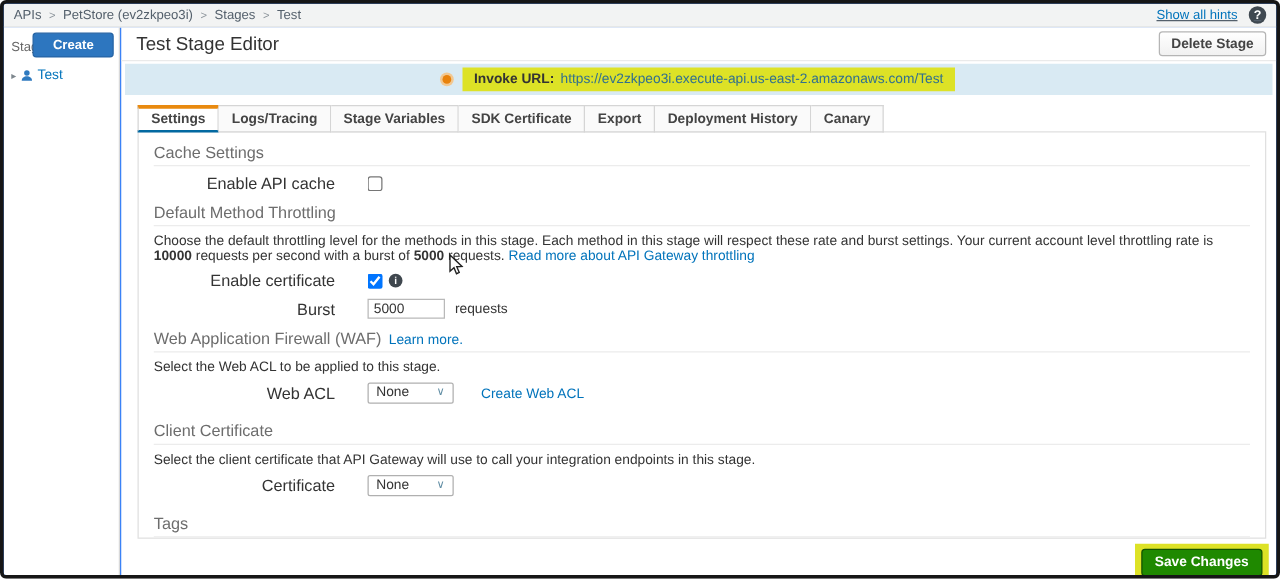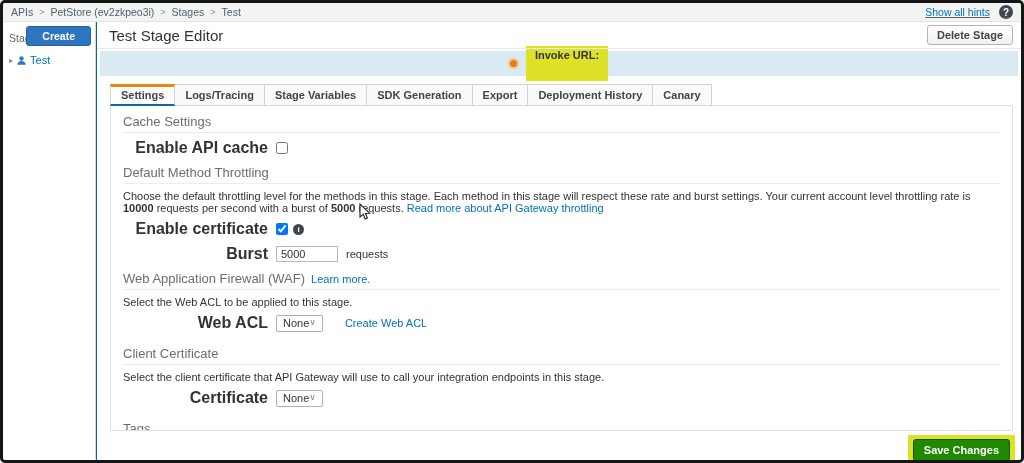--- a/index.html
+++ b/index.html
@@ -1,19 +1,19 @@
 <!DOCTYPE html>
 <html><head>
 <meta charset="utf-8">
 <style>
   * { box-sizing: border-box; margin: 0; padding: 0; }
   html,body { background:#fff; }
   body { font-family: "Liberation Sans", sans-serif; }
 
-  .frame { position:relative; width:1024px; height:463px; background:#0369a1;
+  .frame { position:relative; width:1024px; height:463px; background:#3b82f6;
            border:3px solid #161616; border-radius:5px; overflow:hidden; }
 
   
   .breadcrumb-bar { position:absolute; left:0; top:0; right:0; height:19px;
     background:#f2f3f3; border-bottom:1px solid #e1e4e4; display:flex;
     align-items:center; padding:0 8px; font-size:10.5px; color:#54606c; }
   .crumb { color:#54606c; cursor:pointer; }
   .crumb-sep { color:#8a9299; margin:0 6px; font-size:9px; }
   .topbar-right { margin-left:auto; display:flex; align-items:center; gap:9px;text-decoration:underline; }
   .hints-link { color:#0073bb; font-size:10.5px; cursor:pointer; }
@@ -39,50 +39,50 @@
   .page-title { position:absolute; left:12px; top:5px; font-size:15px; color:#333; }
   .delete-btn { position:absolute; right:8px; top:3px;
     background:linear-gradient(#fff,#f1f1f1); border:1px solid #b5b5b5;
     border-radius:3px; font-size:11px; font-weight:bold; color:#444;
     padding:3px 9px; cursor:pointer; }
 
   .banner { margin:2px 3px 0; height:25px; background:#d9eaf3; display:flex;
     align-items:center; justify-content:center; font-size:11px; }
   .hint-dot { width:7px; height:7px; border-radius:50%; background:#e8820c;
     box-shadow:0 0 0 2px #f2c891; margin-right:9px; }
-  .invoke-highlight { background:#dde226; padding:3px 9px 20px; display:flex; gap:5px; }
+  .invoke-highlight { background:#dde226; padding:3px 9px 4px; display:flex; gap:5px; }
   .invoke-label { font-weight:bold; color:#333; }
   .invoke-url { color:#31708f; }
 
   .tabs { display:flex; margin:8px 8px -1px 13px; position:relative; z-index:2; }
   .tab { font-size:11px; font-weight:bold; color:#444; padding:4px 10px 3px;
     background:#fafafa; border:1px solid #d5d5d5; border-left:none; cursor:pointer; }
   .tab:first-child { border-left:1px solid #d5d5d5; }
   .tab.active { background:#fff; border-top:3px solid #e98a0f; padding-top:2px;
     border-bottom:2px solid #0369a1; }
 
   .panel { margin:0 8px 0 13px; border:1px solid #e0e0e0; background:#fff;
     height:326px; padding:8px 12px 6px; position:relative; z-index:1; overflow:hidden; }
 
   .section-title { font-size:13px; color:#6d6d6d; border-bottom:1px solid #ececec;
     padding-bottom:3px; margin-bottom:6px; }
   .inline-link { font-size:11px; margin-left:6px; }
   .link { color:#0073bb; cursor:pointer; }
   .desc { font-size:11px; color:#333; margin:2px 0 6px; }
   .form-row { display:flex; align-items:center; margin:4px 0 7px; }
-  .form-label { width:145px; text-align:right; font-weight:bold; font-size:16px;
-    color:#333; margin-right:8px; flex:none; }
+  .form-label { width:145px; text-align:right; font-weight:normal; font-size:13px;
+    color:#333; margin-right:26px; flex:none; }
   .checkbox { width:12px; height:12px; margin:0; cursor:pointer; }
   .text-input { width:62px; height:16px; border:1px solid #b9b9b9; font-size:11px;
     padding:0 4px; font-family:inherit; color:#333; }
   .unit { font-size:11px; color:#333; margin-left:8px; }
   .info-icon { width:11px; height:11px; border-radius:50%; background:#3f474e;
     color:#fff; font-size:8px; font-weight:bold; display:inline-flex;
     align-items:center; justify-content:center; margin-left:5px; cursor:pointer; }
-  .select-box { display:inline-flex; align-items:flex-start; gap:0;
+  .select-box { display:inline-flex; align-items:flex-start; gap:22px;
     border:1px solid #b0b0b0; border-radius:2px; background:#fff; font-size:11px;
     color:#333; padding:1px 6px 2px; cursor:pointer; }
   .select-chevron { color:#5f8ca3; font-size:9px; }
 
   .save-row { text-align:right; margin:4px 6px 0 0; }
   .save-highlight { display:inline-block; background:#dde226; padding:4px 5px 5px; }
   .save-btn { background:#1f8900; border:1px solid #135200; border-radius:3px;
     color:#fff; font-size:11px; font-weight:bold; padding:4px 10px; cursor:pointer; }
 
   .cursor { position:absolute; left:356px; top:200px; z-index:50; pointer-events:none; }
@@ -127,28 +127,29 @@
   <div class="main">
     <div class="main-header">
       <span class="page-title">Test Stage Editor</span>
       <button class="delete-btn">Delete Stage</button>
     </div>
 
     <div class="banner">
       <span class="hint-dot"></span>
       <span class="invoke-highlight">
         <span class="invoke-label">Invoke URL:</span>
+        <span class="invoke-url">https://ev2zkpeo3i.execute-api.us-east-2.amazonaws.com/Test</span>
       </span>
     </div>
 
     <div class="tabs">
       <div class="tab active">Settings</div>
       <div class="tab">Logs/Tracing</div>
       <div class="tab">Stage Variables</div>
-      <div class="tab">SDK Generation</div>
+      <div class="tab">SDK Certificate</div>
       <div class="tab">Export</div>
       <div class="tab">Deployment History</div>
       <div class="tab">Canary</div>
     </div>
 
     <div class="panel">
 
       <div class="section-title">Cache Settings</div>
       <div class="form-row">
         <span class="form-label">Enable API cache</span>

